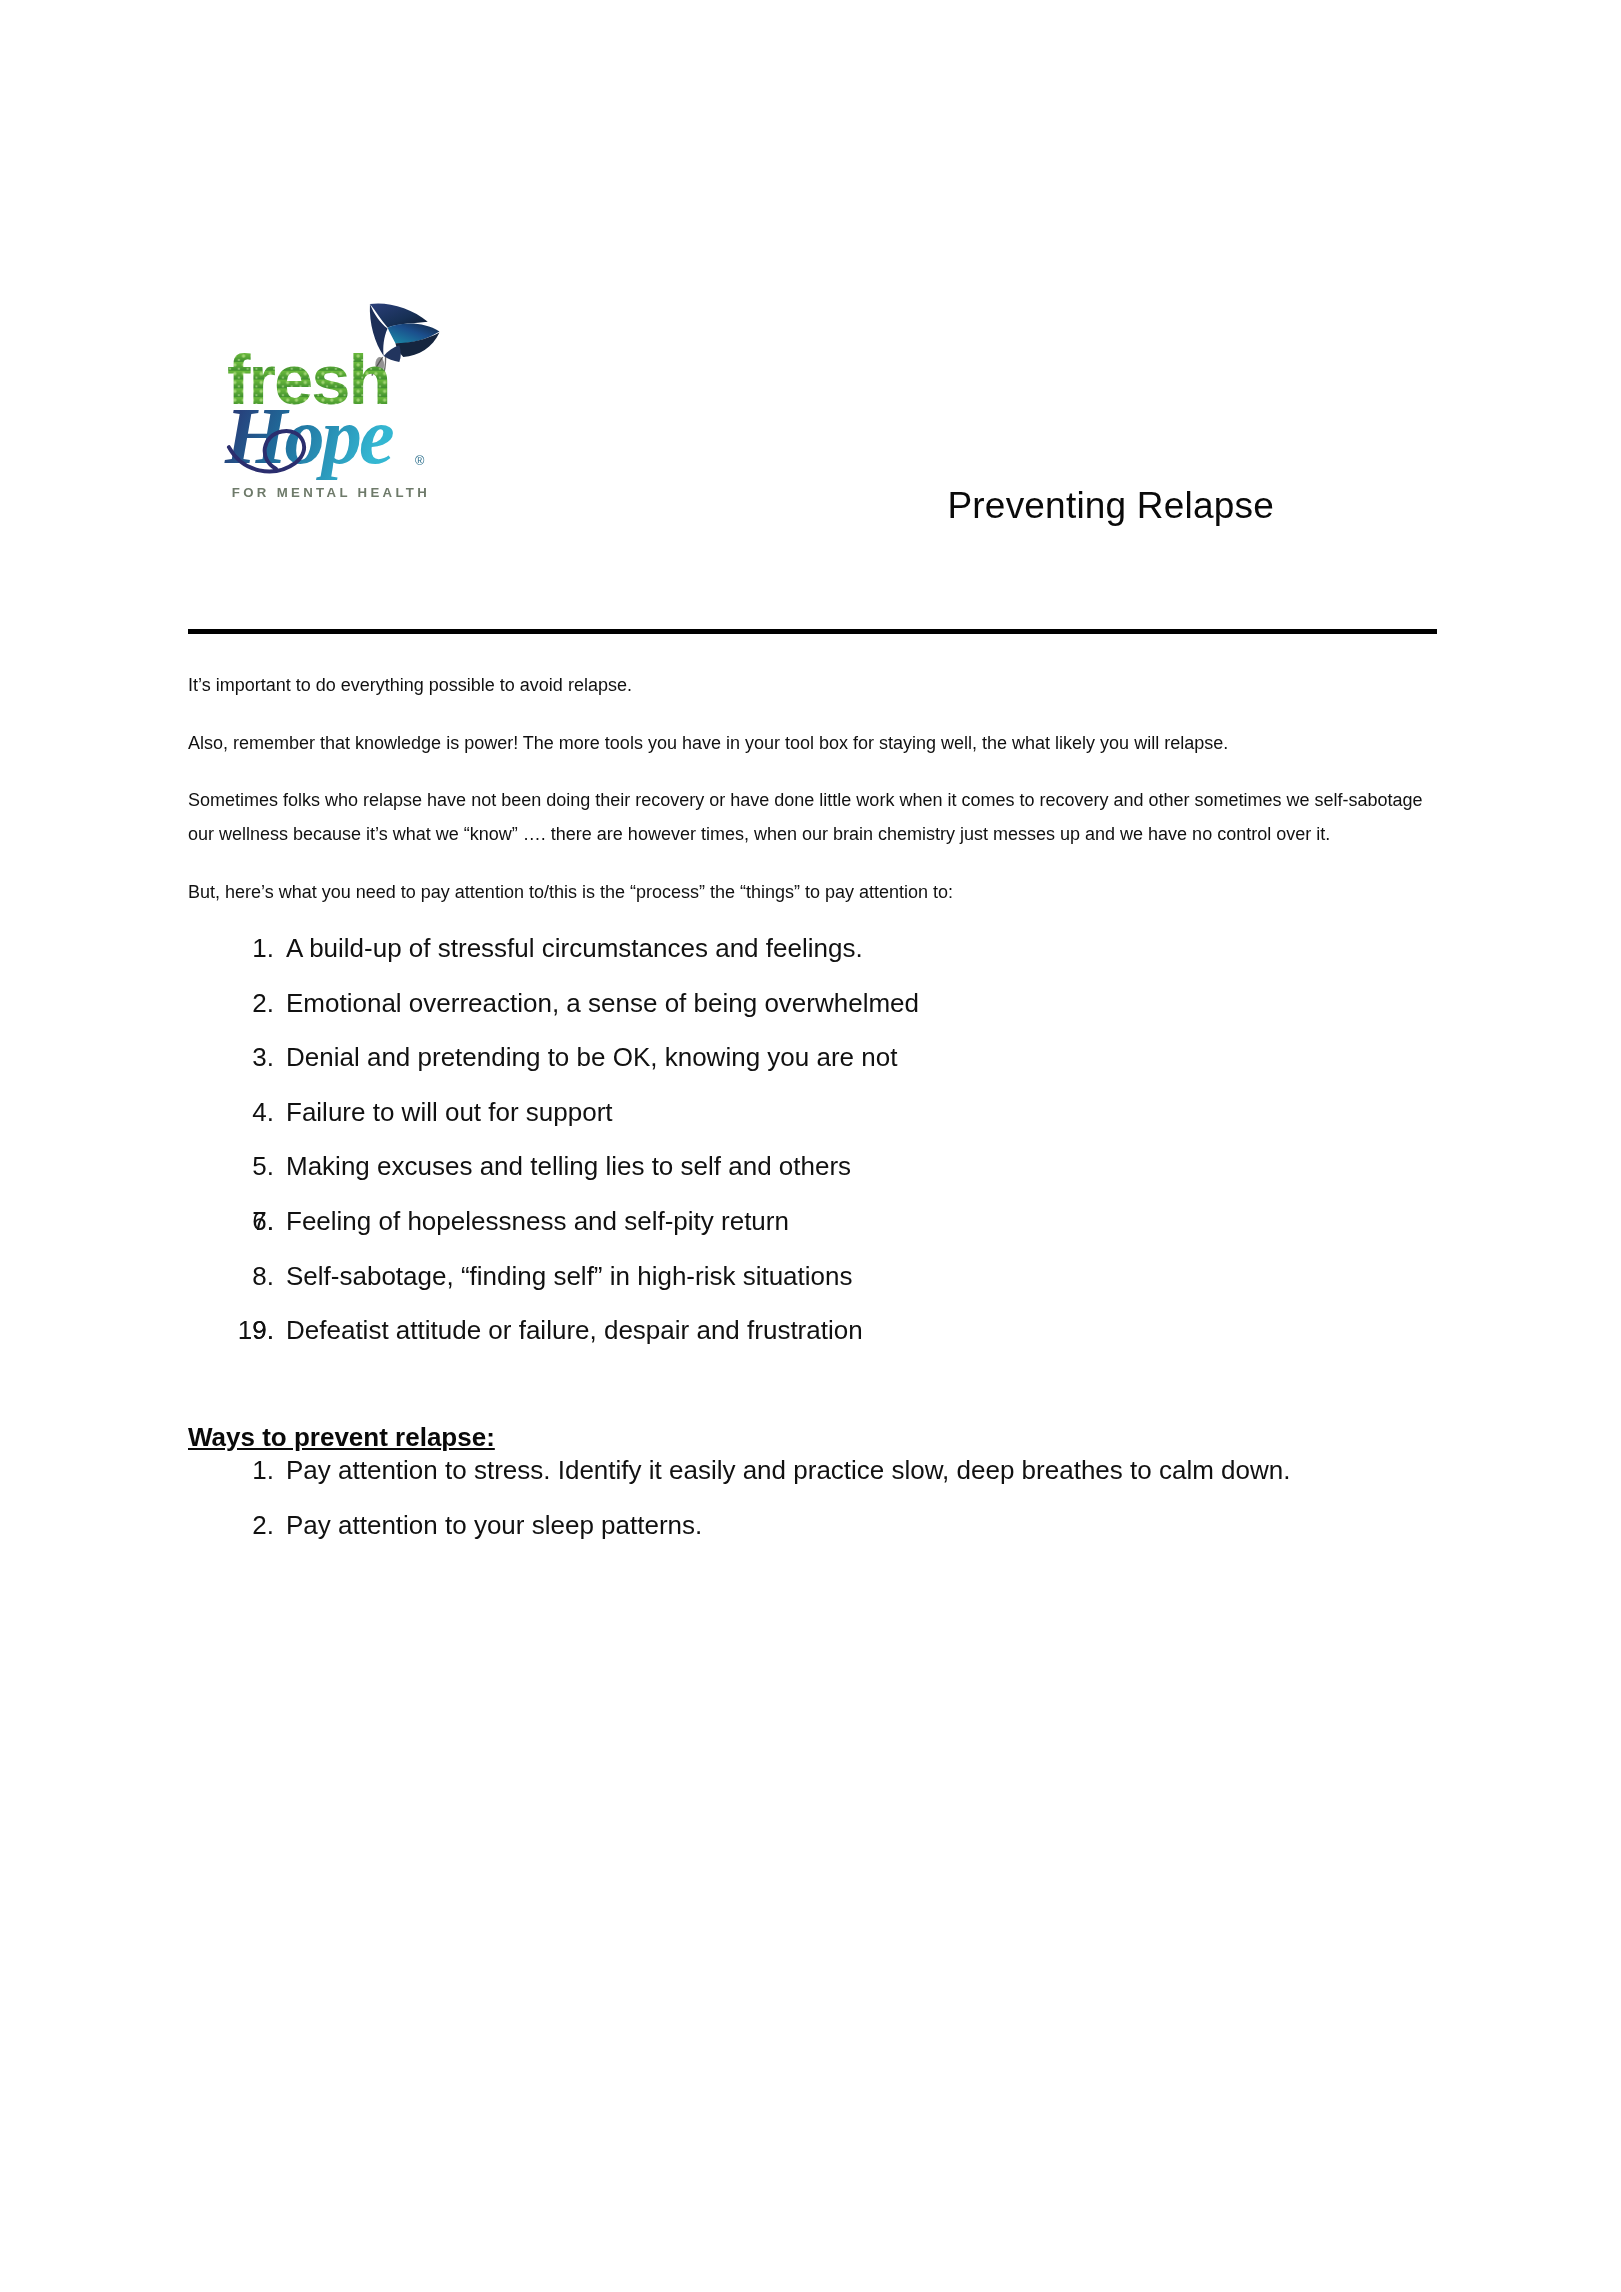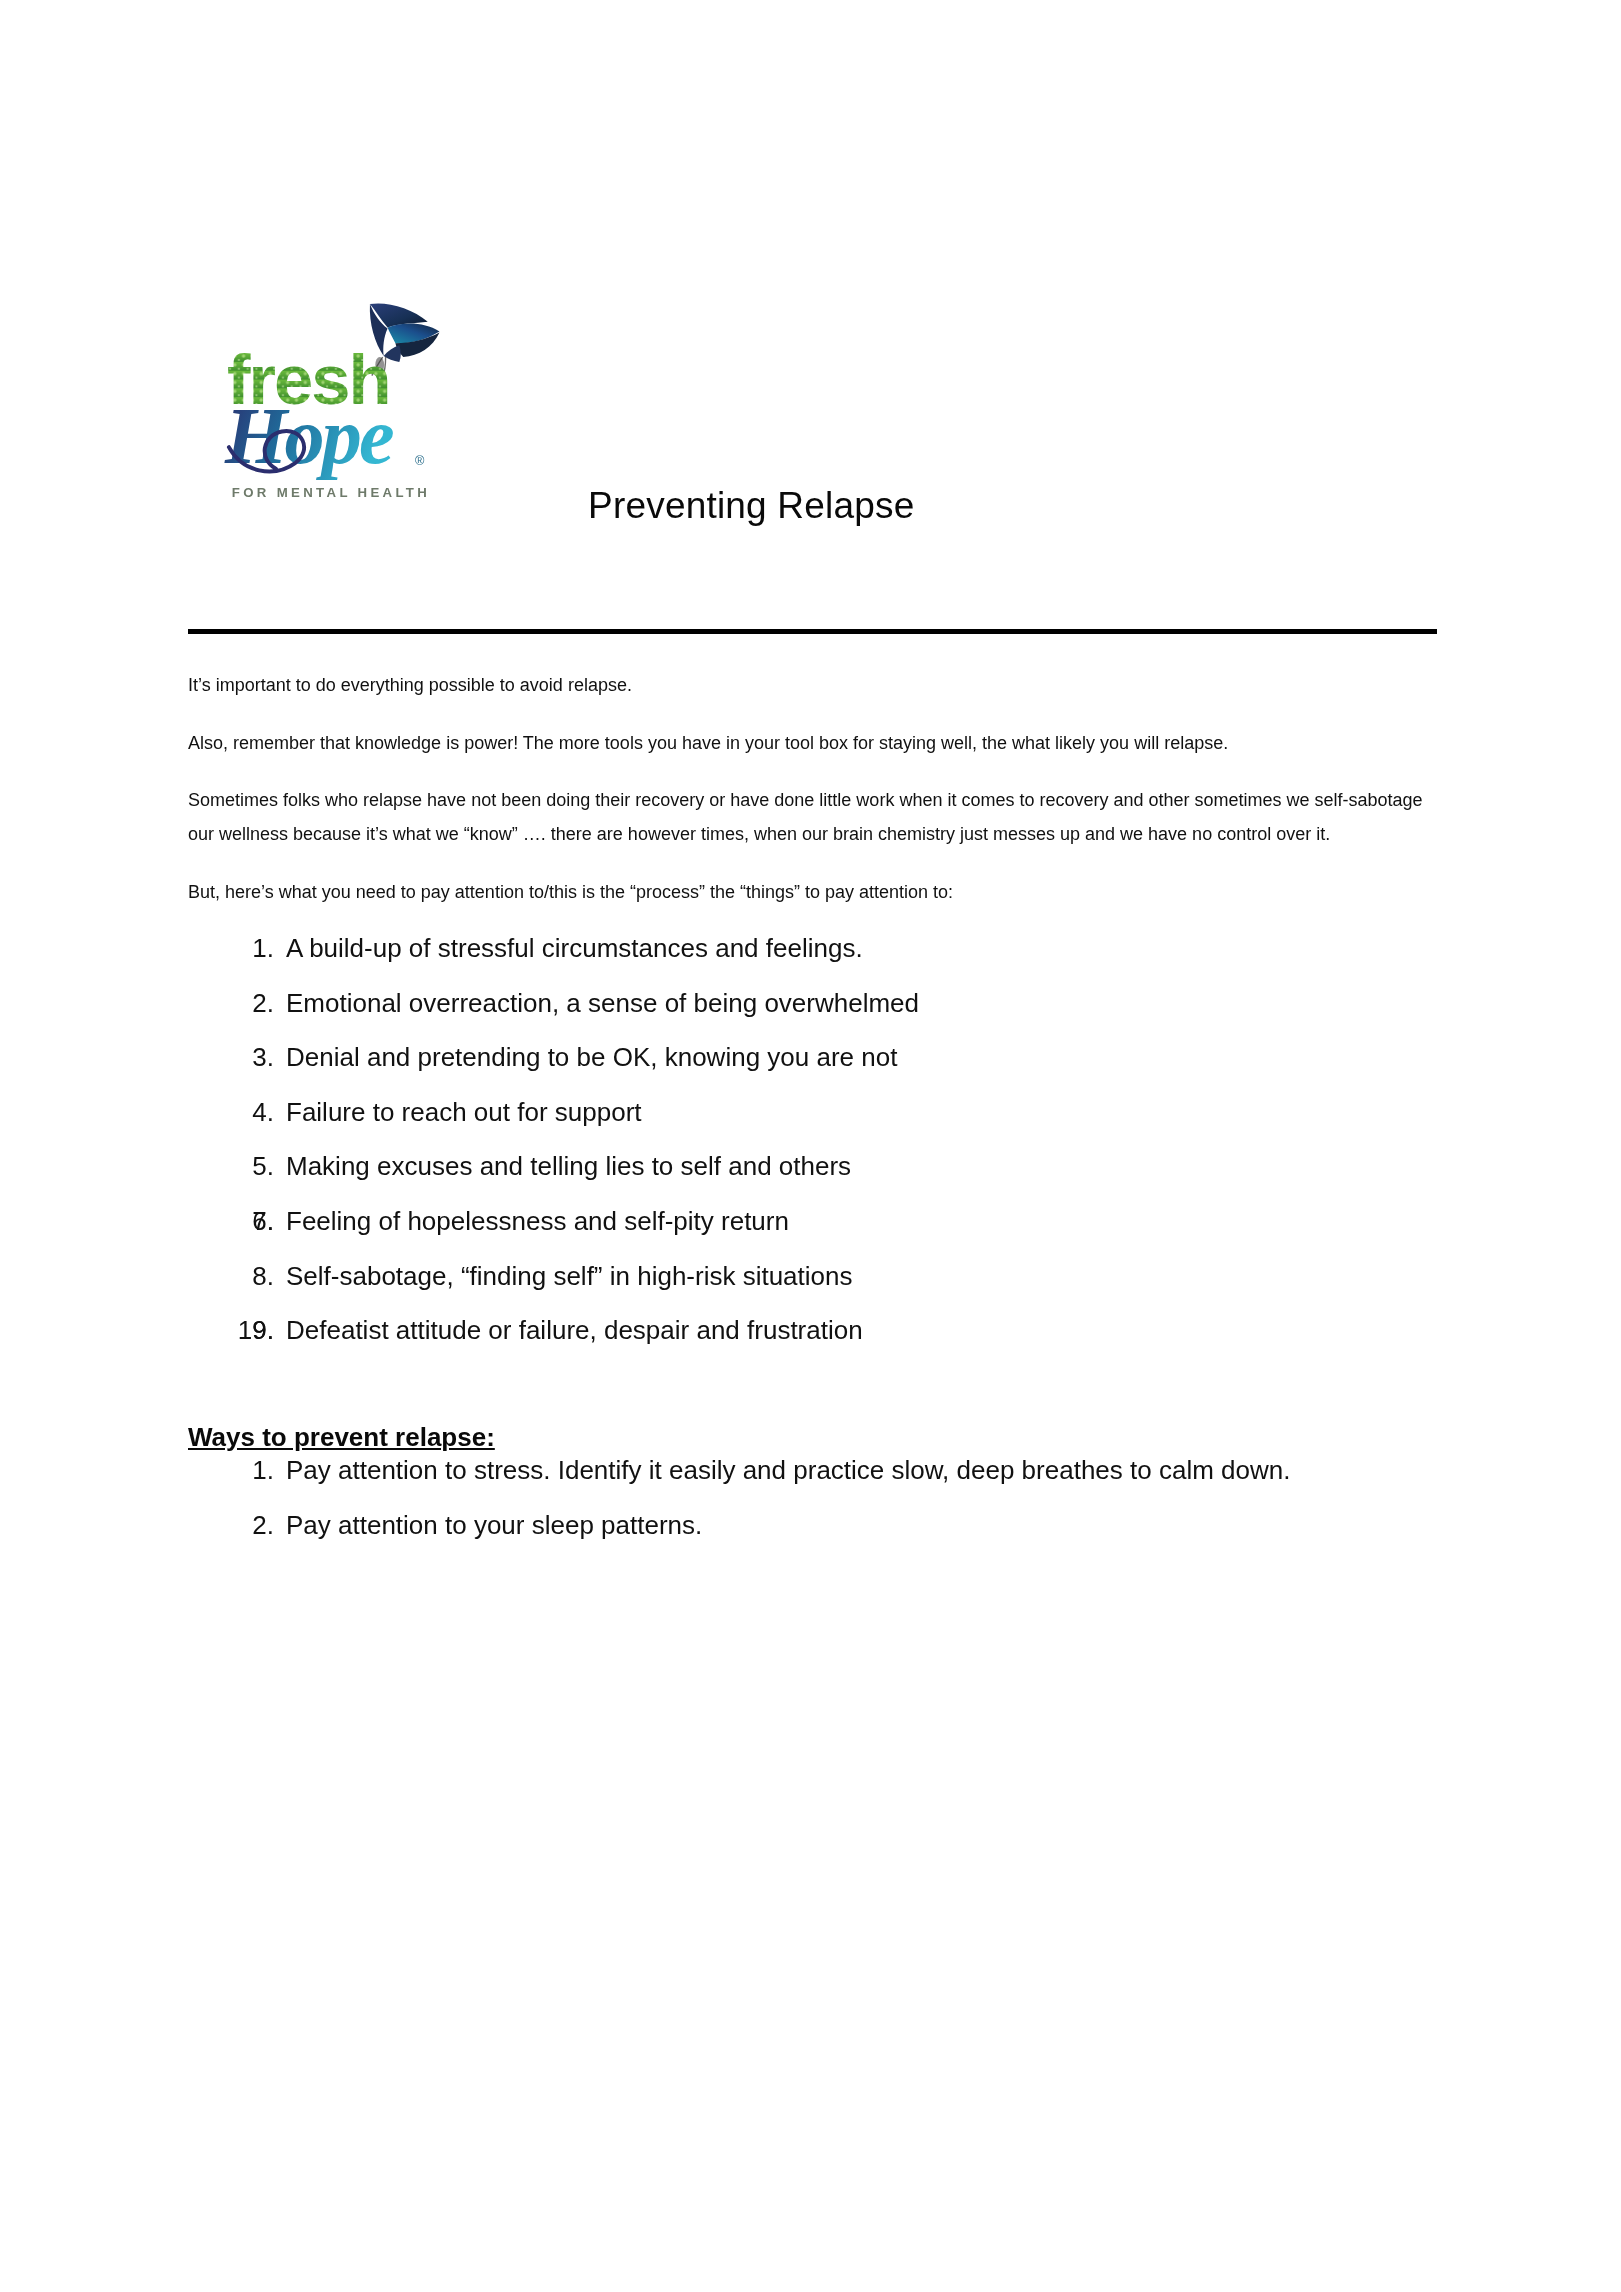--- a/index.html
+++ b/index.html
@@ -40,21 +40,21 @@
     width: 240px;
     height: 211px;
   }
   .logo svg { display: block; width: 240px; height: 211px; }
 
   .doc-title {
     position: absolute;
     left: 588px;
     top: 485px;
     width: 686px;
-    text-align: left;
+    text-align: right;
     font-size: 37px;
     line-height: 1.15;
     letter-spacing: 0.2px;
     color: #0a0a0a;
     white-space: nowrap;
   }
 
   .rule {
     position: absolute;
     left: 188px;
@@ -199,21 +199,21 @@
       <li>
         <span class="num">2.</span>
         <span>Emotional overreaction, a sense of being overwhelmed</span>
       </li>
       <li>
         <span class="num">3.</span>
         <span>Denial and pretending to be OK, knowing you are not</span>
       </li>
       <li>
         <span class="num">4.</span>
-        <span>Failure to reach out for support</span>
+        <span>Failure to will out for support</span>
       </li>
       <li>
         <span class="num">5.</span>
         <span>Making excuses and telling lies to self and others</span>
       </li>
       <li>
         <span class="num">6.</span>
       </li>
       <li>
         <span class="num">7.</span>

